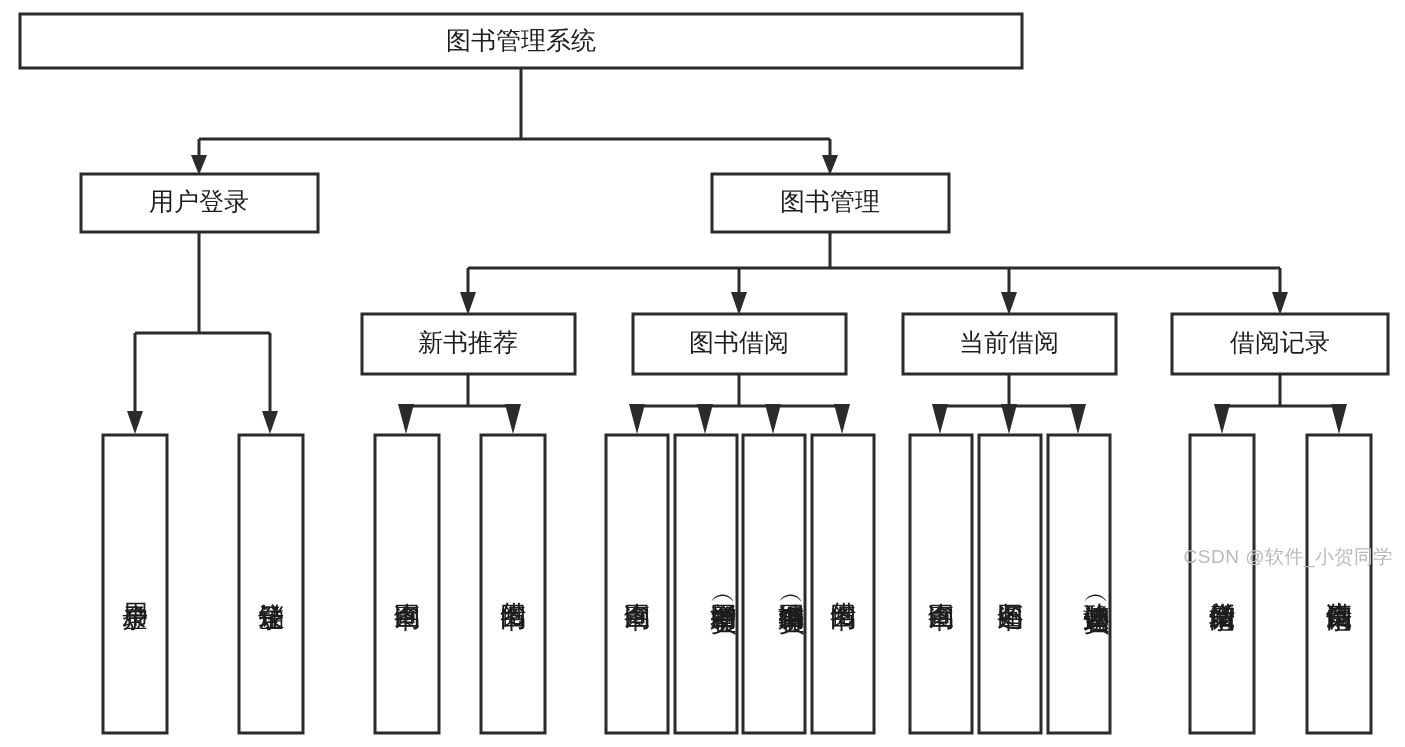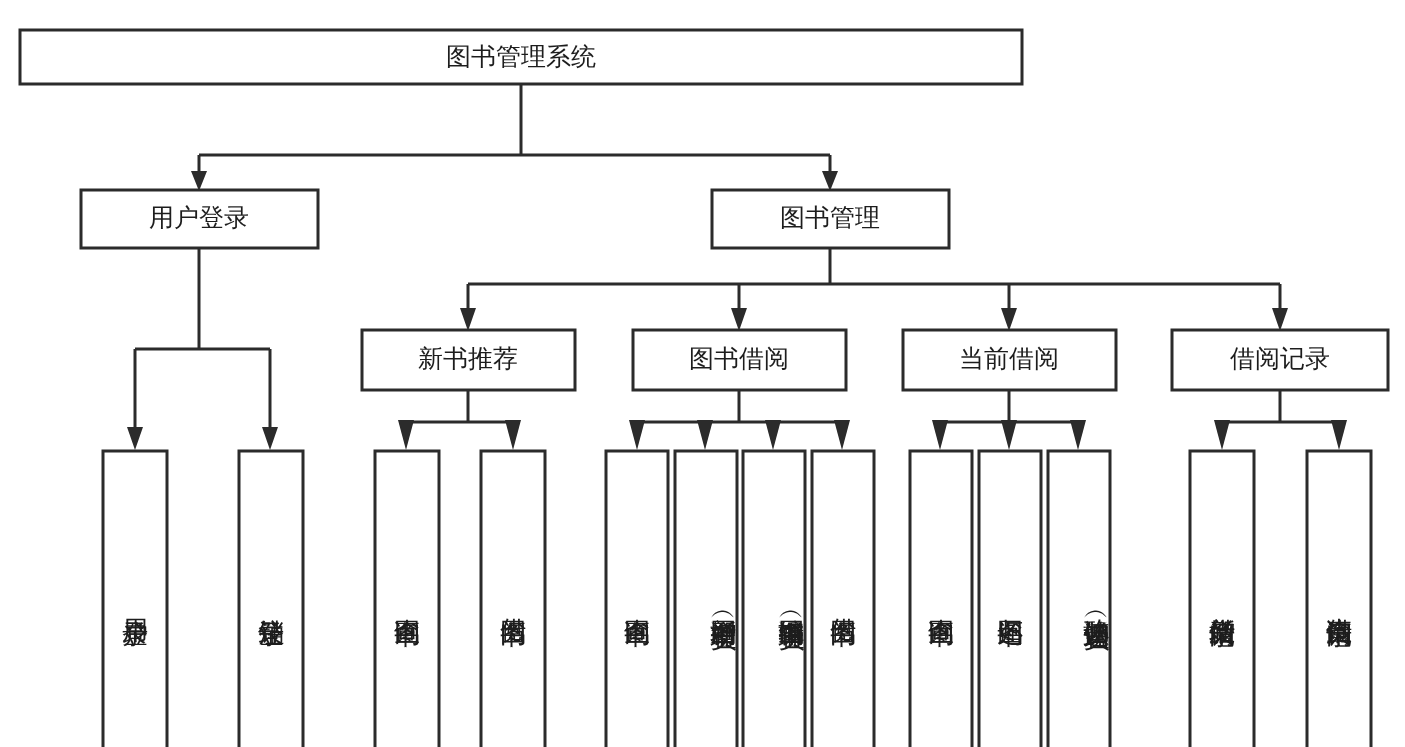--- a/index.html
+++ b/index.html
@@ -9,21 +9,21 @@
   }
   body {
     width: 1405px;
     height: 747px;
     font-family: "Liberation Sans", "DejaVu Sans", sans-serif;
     overflow: hidden;
     position: relative;
   }
   #diagram-root {
     position: absolute;
-    left: 0; top: 16px;
+    left: 0; top: 0;
     width: 1405px;
     height: 576px;
   }
   svg#flow {
     display: block;
     width: 1405px;
     height: 747px;
   }
   .node-box {
     fill: #ffffff;
@@ -206,14 +206,15 @@
   <div class="vlabel-wrap" style="left:743px; top:435px; width:62px; height:298px; align-items:flex-start; padding-top:4px;">编辑图书（管理员）</div>
   <div class="vlabel-wrap" style="left:812px; top:435px; width:62px; height:298px;">借阅图书</div>
 
   <div class="vlabel-wrap" style="left:910px; top:435px; width:62px; height:298px;">查询图书</div>
   <div class="vlabel-wrap" style="left:979px; top:435px; width:62px; height:298px;">归还图书</div>
   <div class="vlabel-wrap" style="left:1048px; top:435px; width:62px; height:298px; align-items:flex-start; padding-top:4px;">确认归还（管理员）</div>
 
   <div class="vlabel-wrap" style="left:1190px; top:435px; width:64px; height:298px;">新增借阅记录</div>
   <div class="vlabel-wrap" style="left:1307px; top:435px; width:64px; height:298px;">查询借阅记录</div>
 
+  <div class="watermark">CSDN @软件_小贺同学</div>
 
 </div>
 
 </body></html>

